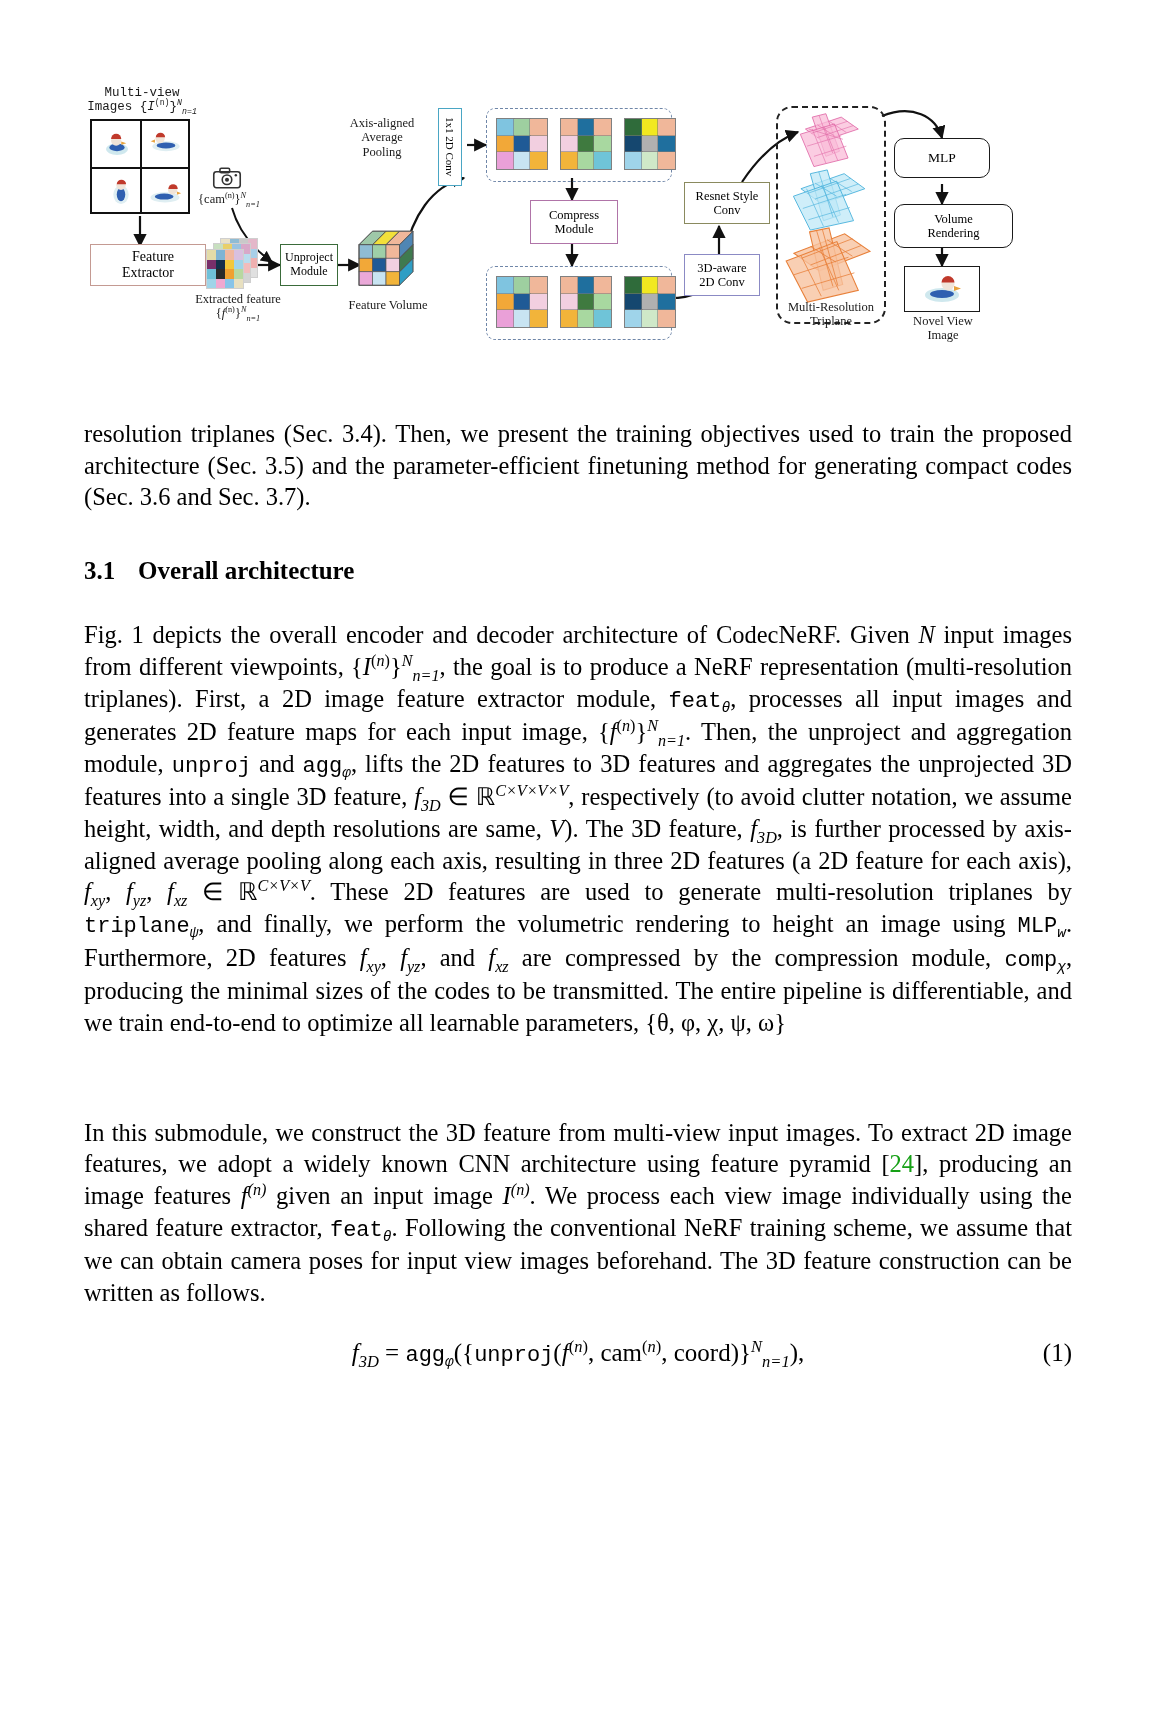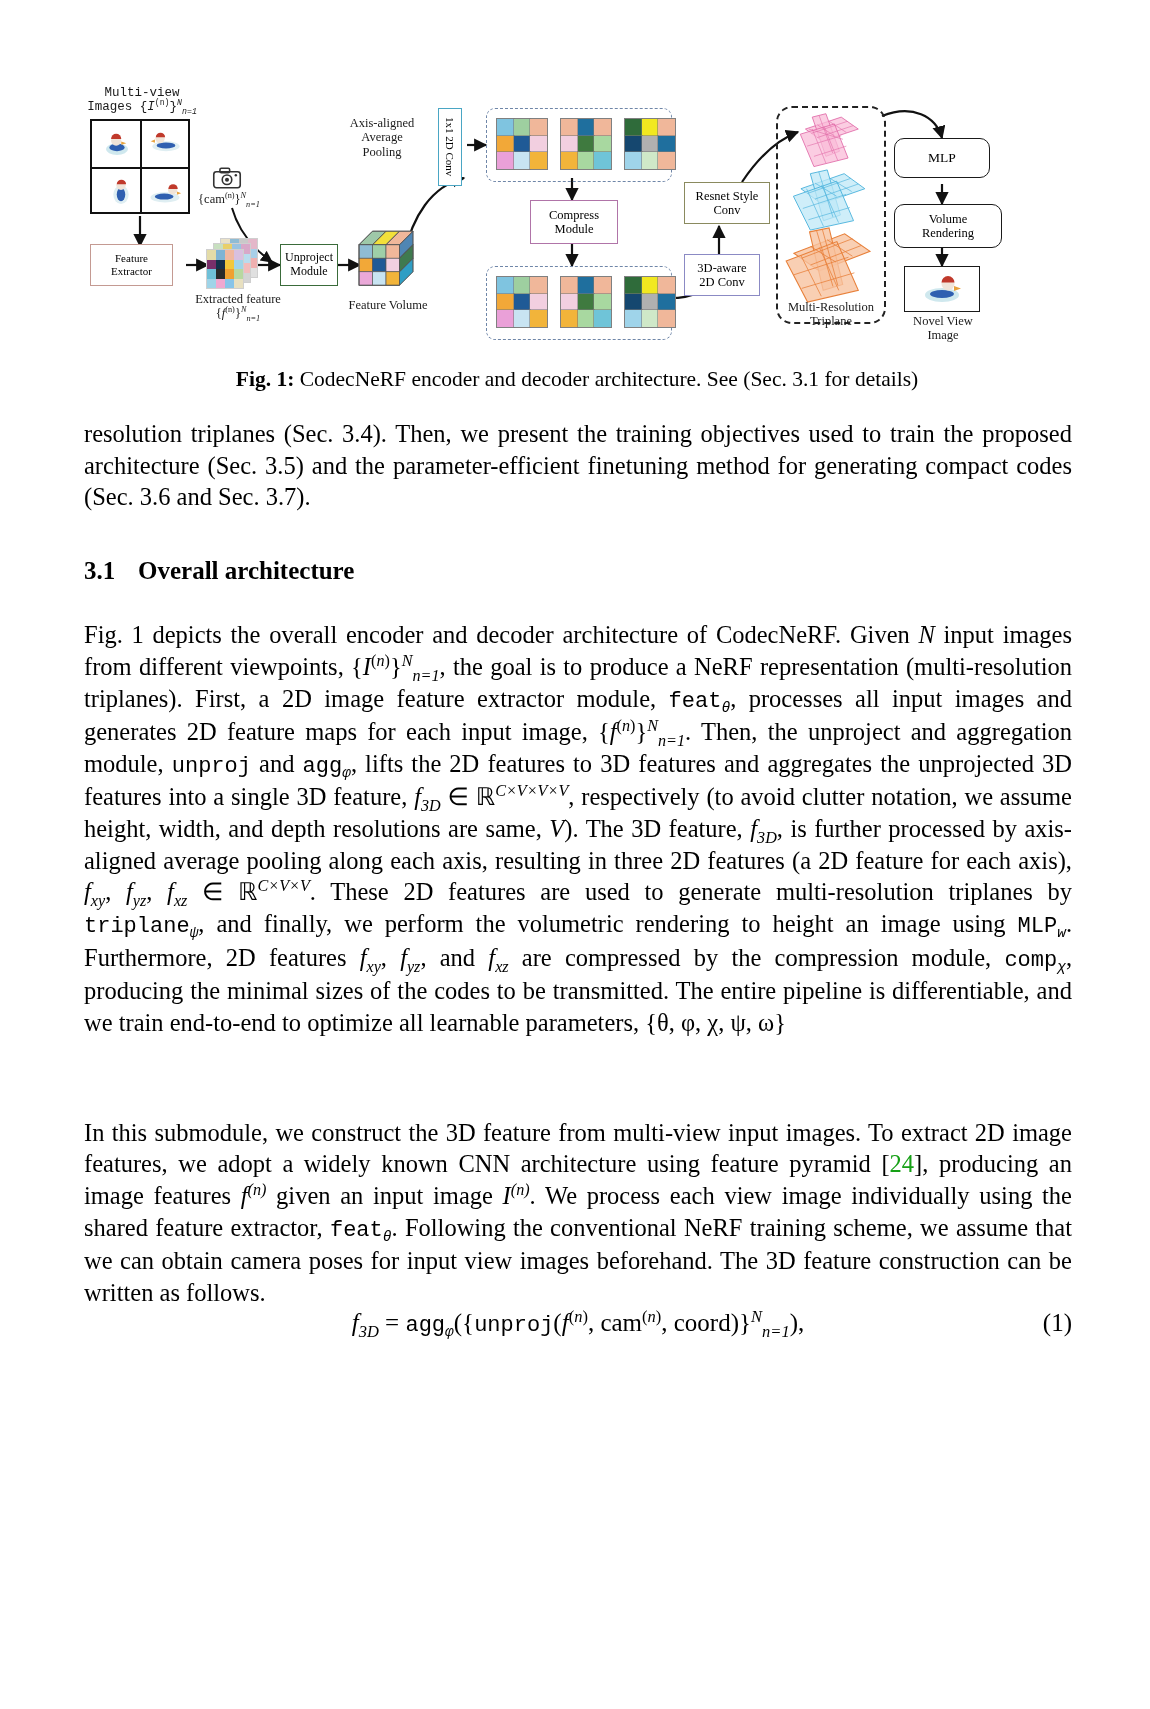--- a/index.html
+++ b/index.html
@@ -84,21 +84,21 @@
   h3.sec .num{display:inline-block; width:54px;}
   .gap-md{height:34px;}
   .gap-lg{height:44px;}
 
   .tt{font-family:"Liberation Mono", monospace; font-size:22px;}
   .mi{font-style:italic;}
   .cite{color:#16a016;}
   sub{font-size:.66em; line-height:0;}
   sup{font-size:.66em; line-height:0;}
 
-  .eqn{position:relative; width:988px; font-size:25px; }
+  .eqn{position:relative; width:988px; font-size:25px; margin-top:30px;}
   .eqn .body-eq{text-align:center;}
   .eqn .tag{position:absolute; right:0; top:0;}
 </style>
 </head>
 <body>
 
 <div class="page">
 
 
   <div class="figure">
@@ -183,21 +183,21 @@
       <rect x="2" y="6" width="30" height="18" rx="3" fill="none" stroke="#333" stroke-width="1.8"></rect>
       <rect x="9" y="2" width="11" height="5" rx="1.6" fill="none" stroke="#333" stroke-width="1.8"></rect>
       <circle cx="17" cy="15" r="5.4" fill="none" stroke="#333" stroke-width="1.8"></circle>
       <circle cx="17" cy="15" r="2.3" fill="#333"></circle>
       <circle cx="27" cy="10" r="1.4" fill="#333"></circle>
     </svg>
     <div class="fig-label" style="left:108px; top:106px; width:78px; font-size:12.5px;">
       {cam<sup>(n)</sup>}<sup style="font-style:italic">N</sup><sub style="font-style:italic">n=1</sub>
     </div>
 
-    <div class="box" style="left:8px; top:158px; width:83px; height:42px; border:1.6px solid #c49a92; font-size:11px;">
+    <div class="box" style="left:8px; top:158px; width:116px; height:42px; border:1.6px solid #c49a92; font-size:14px;text-align:right;">
       <span>Feature<br>Extractor</span>
     </div>
 
     <div class="fmstack" style="left:124px; top:152px; width:54px; height:56px;">
       <div class="fmcard" style="left:14px; top:0; width:38px; height:40px;">
         <i style="background:#e9e1c8"></i>
           <i style="background:#8fbcd4"></i>
           <i style="background:#c9c9c9"></i>
           <i style="background:#e4b7c9"></i>
         <i style="background:#6fb0a0"></i>
@@ -449,42 +449,38 @@
       </g>
     </svg>
     <div class="fig-label" style="left:686px; top:214px; width:126px; font-size:12.5px;">
       Multi-Resolution<br>Triplane
     </div>
 
     <div class="box" style="left:812px; top:52px; width:96px; height:40px; border:1.8px solid #1a1a1a; border-radius:10px; font-size:13.5px;">
       <span>MLP</span>
     </div>
 
-    <div class="box" style="left:812px; top:118px; width:108px; height:44px; border:1.8px solid #1a1a1a; border-radius:10px; font-size:12.5px;">
+    <div class="box" style="left:812px; top:118px; width:119px; height:44px; border:1.8px solid #1a1a1a; border-radius:10px; font-size:12.5px;">
       <span>Volume<br>Rendering</span>
     </div>
 
     <div class="box" style="left:822px; top:180px; width:76px; height:46px; border:1.8px solid #1a1a1a;">
       <svg style="width:46px;height:32px;" viewBox="0 0 46 32">
         <ellipse cx="23" cy="22" rx="17" ry="7" fill="#cfe8ee"></ellipse>
         <ellipse cx="23" cy="21" rx="12" ry="4" fill="#2f5fb0"></ellipse>
         <circle cx="29" cy="11" r="6.5" fill="#f0e4d8"></circle>
         <path d="M22.5,9.5 a6.5,6.5 0 0 1 13,0 z" fill="#c0392b"></path>
         <path d="M35,13 l7,2.5 -7,2.5 z" fill="#e8a33d"></path>
       </svg>
     </div>
     <div class="fig-label" style="left:816px; top:228px; width:90px; font-size:12.5px;">
       Novel View<br>Image
     </div>
   </div>
 
-  <div class="caption">
-    <b>Fig. 1:</b>
-    <span>CodecNeRF encoder and decoder architecture. See (Sec. 3.1 for details)</span>
-  </div>
 
   <div class="body">
 
     <p class="par first">resolution triplanes (Sec. 3.4). Then, we present the training objectives used to train the proposed architecture (Sec. 3.5) and the parameter-efficient finetuning method for generating compact codes (Sec. 3.6 and Sec. 3.7).</p>
 
     <div class="gap-lg"></div>
 
     <h3 class="sec">
       <span class="num">3.1</span><span>Overall architecture</span>
     </h3>

